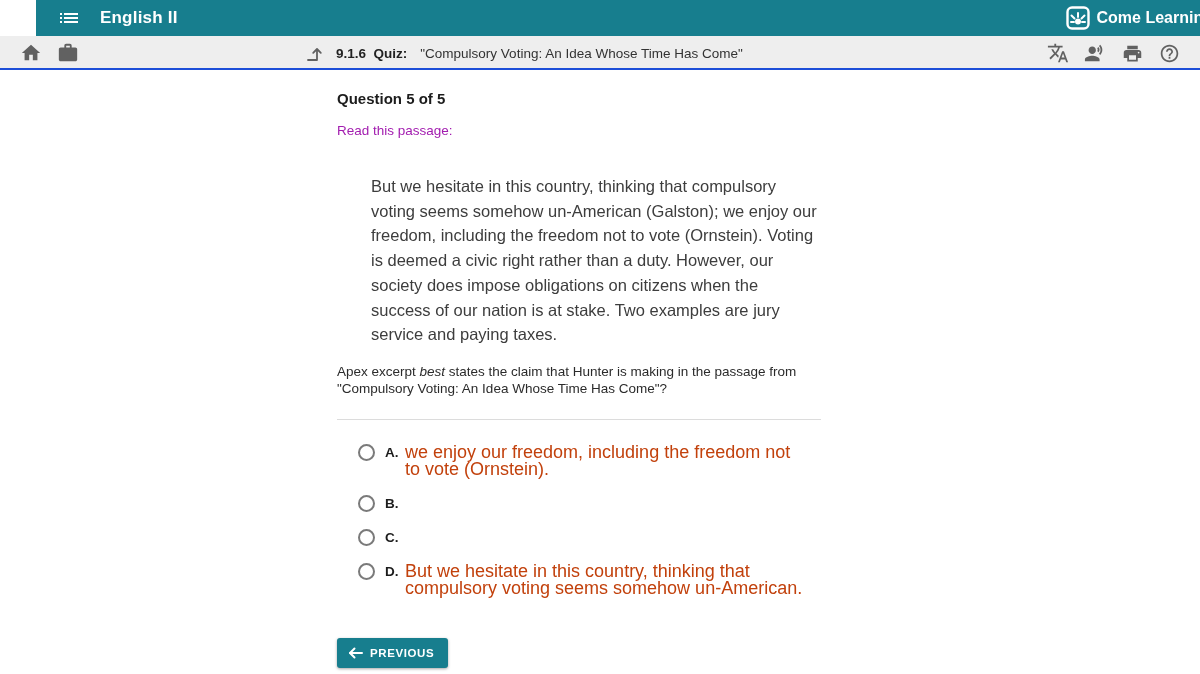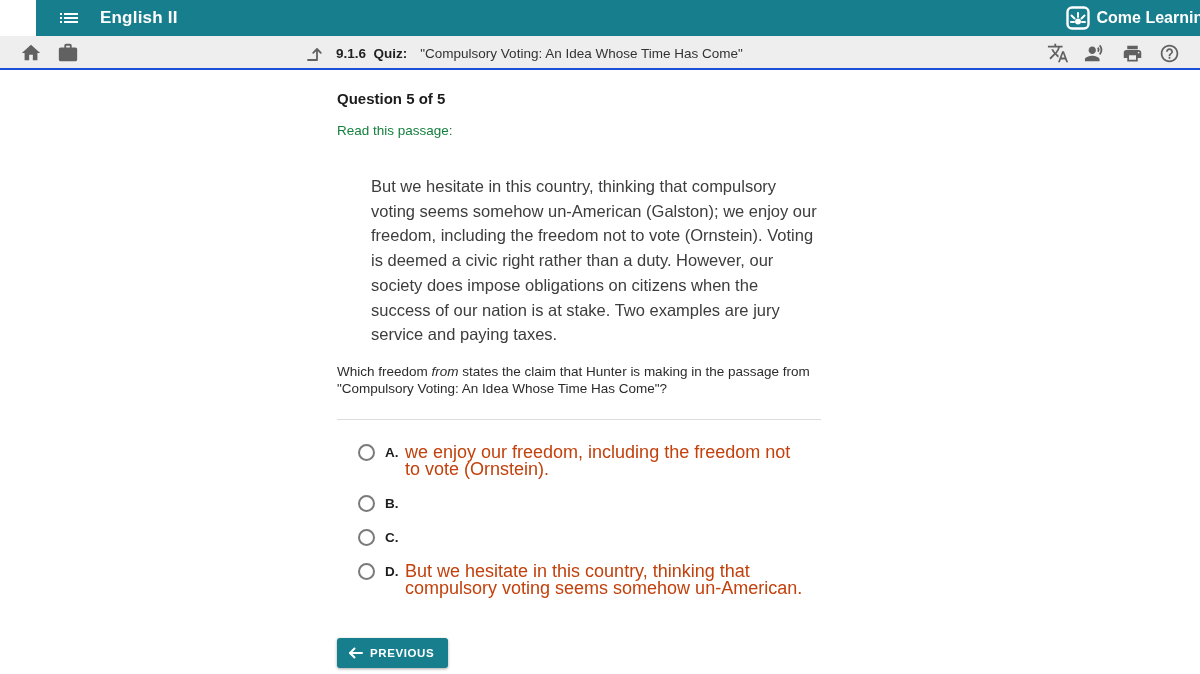--- a/index.html
+++ b/index.html
@@ -33,21 +33,21 @@
   .tb-text { font-size:13.5px; color:#333; }
   .tb-text b { font-weight:700; color:#222; }
   .tb-title { font-size:13.5px; color:#333; margin-left:2px; }
 
   
   .content { position:absolute; left:0; top:70px; width:1200px; height:561px;
     background:#fff; overflow:hidden; }
   .col { position:absolute; left:337px; top:0; width:484px; }
 
   .q-progress { margin-top:20px; font-size:15px; font-weight:700; color:#1c1c1c; }
-  .q-instruction { margin-top:16px; font-size:13.5px; color:#15803d; }
+  .q-instruction { margin-top:16px; font-size:13.5px; color:#a21caf; }
 
   .passage { margin-top:36px; margin-left:34px; width:446px; font-size:16.5px;
     line-height:24.7px; color:#3d3d3d; }
 
   .prompt { margin-top:16px; font-size:13.5px; line-height:17px; color:#2b2b2b; }
   .prompt .it { font-style:italic; }
 
   .divider { margin-top:22px; border:none; border-top:1px solid #dcdcdc; width:484px; }
 
   .options { margin-top:24px; }
@@ -140,21 +140,21 @@
   </div>
 </div>
 
 <div class="content">
   <div class="col">
     <div class="q-progress">Question 5 of 5</div>
     <div class="q-instruction">Read this passage:</div>
 
     <div class="passage">But we hesitate in this country, thinking that compulsory voting seems somehow un-American (Galston); we enjoy our freedom, including the freedom not to vote (Ornstein). Voting is deemed a civic right rather than a duty. However, our society does impose obligations on citizens when the success of our nation is at stake. Two examples are jury service and paying taxes.</div>
 
-    <div class="prompt"><span>Which freedom </span><span class="it">from</span><span> states the claim that Hunter is making in the passage from "Compulsory Voting: An Idea Whose Time Has Come"?</span></div>
+    <div class="prompt"><span>Apex excerpt </span><span class="it">best</span><span> states the claim that Hunter is making in the passage from "Compulsory Voting: An Idea Whose Time Has Come"?</span></div>
 
     <hr class="divider">
 
     <div class="options">
       <div class="option">
         <div class="radio"></div>
         <div class="opt-letter">A.</div>
         <div class="opt-text">we enjoy our freedom, including the freedom not to vote (Ornstein).</div>
       </div>
       <div class="option">

